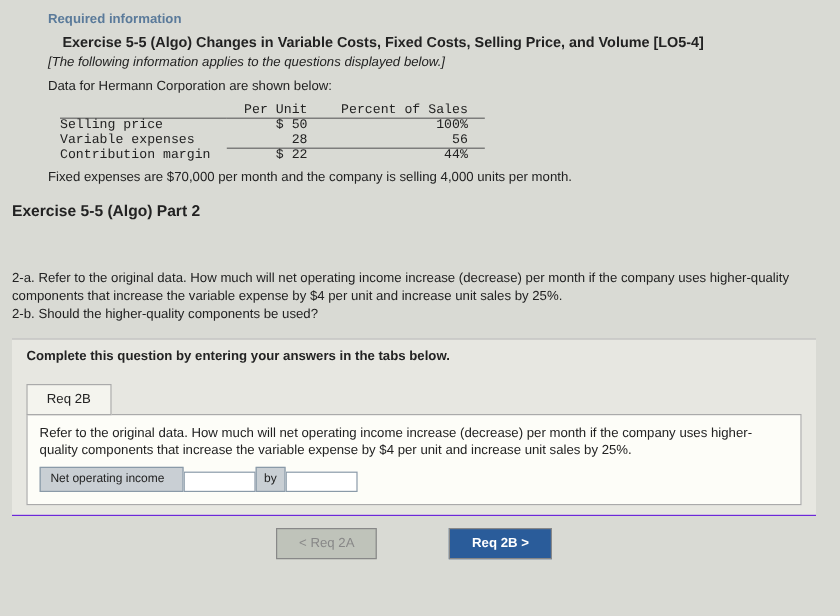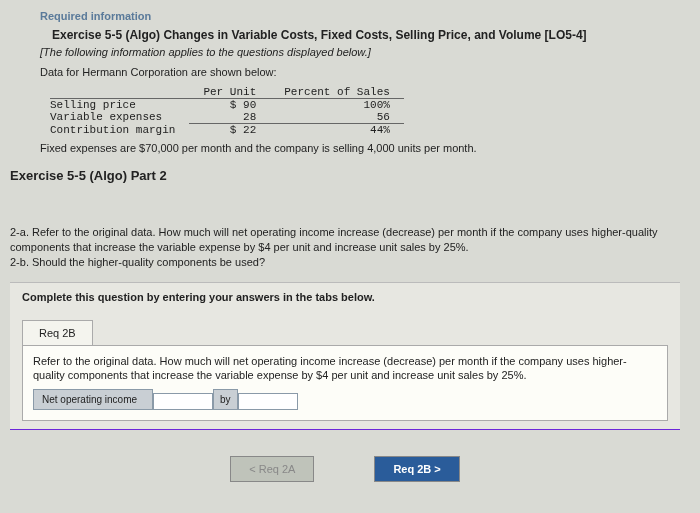--- a/index.html
+++ b/index.html
@@ -142,21 +142,21 @@
     border: 1px solid #8a9aa8;
     padding: 4px 6px;
     font-size: 10px;
     display: flex;
     align-items: center;
   }
   .nav-buttons {
     display: flex;
     justify-content: center;
     gap: 60px;
-    margin-top: 26px;
+    margin-top: 10px;
     margin-left: -30px;
   }
   .nav-btn {
     padding: 6px 18px;
     font-size: 11px;
     border: 1px solid #888;
     color: #fff;
     cursor: pointer;
   }
   .nav-btn.prev {
@@ -179,21 +179,21 @@
 
   <table class="data-table">
     <tbody>
         <tr>
       <th></th>
       <th>Per Unit</th>
       <th>Percent of Sales</th>
     </tr>
     <tr>
       <td>Selling price</td>
-      <td>$ 90</td>
+      <td>$ 50</td>
       <td>100%</td>
     </tr>
     <tr>
       <td>Variable expenses</td>
       <td>28</td>
       <td>56</td>
     </tr>
     <tr class="underline">
       <td>Contribution margin</td>
       <td>$ 22</td>

